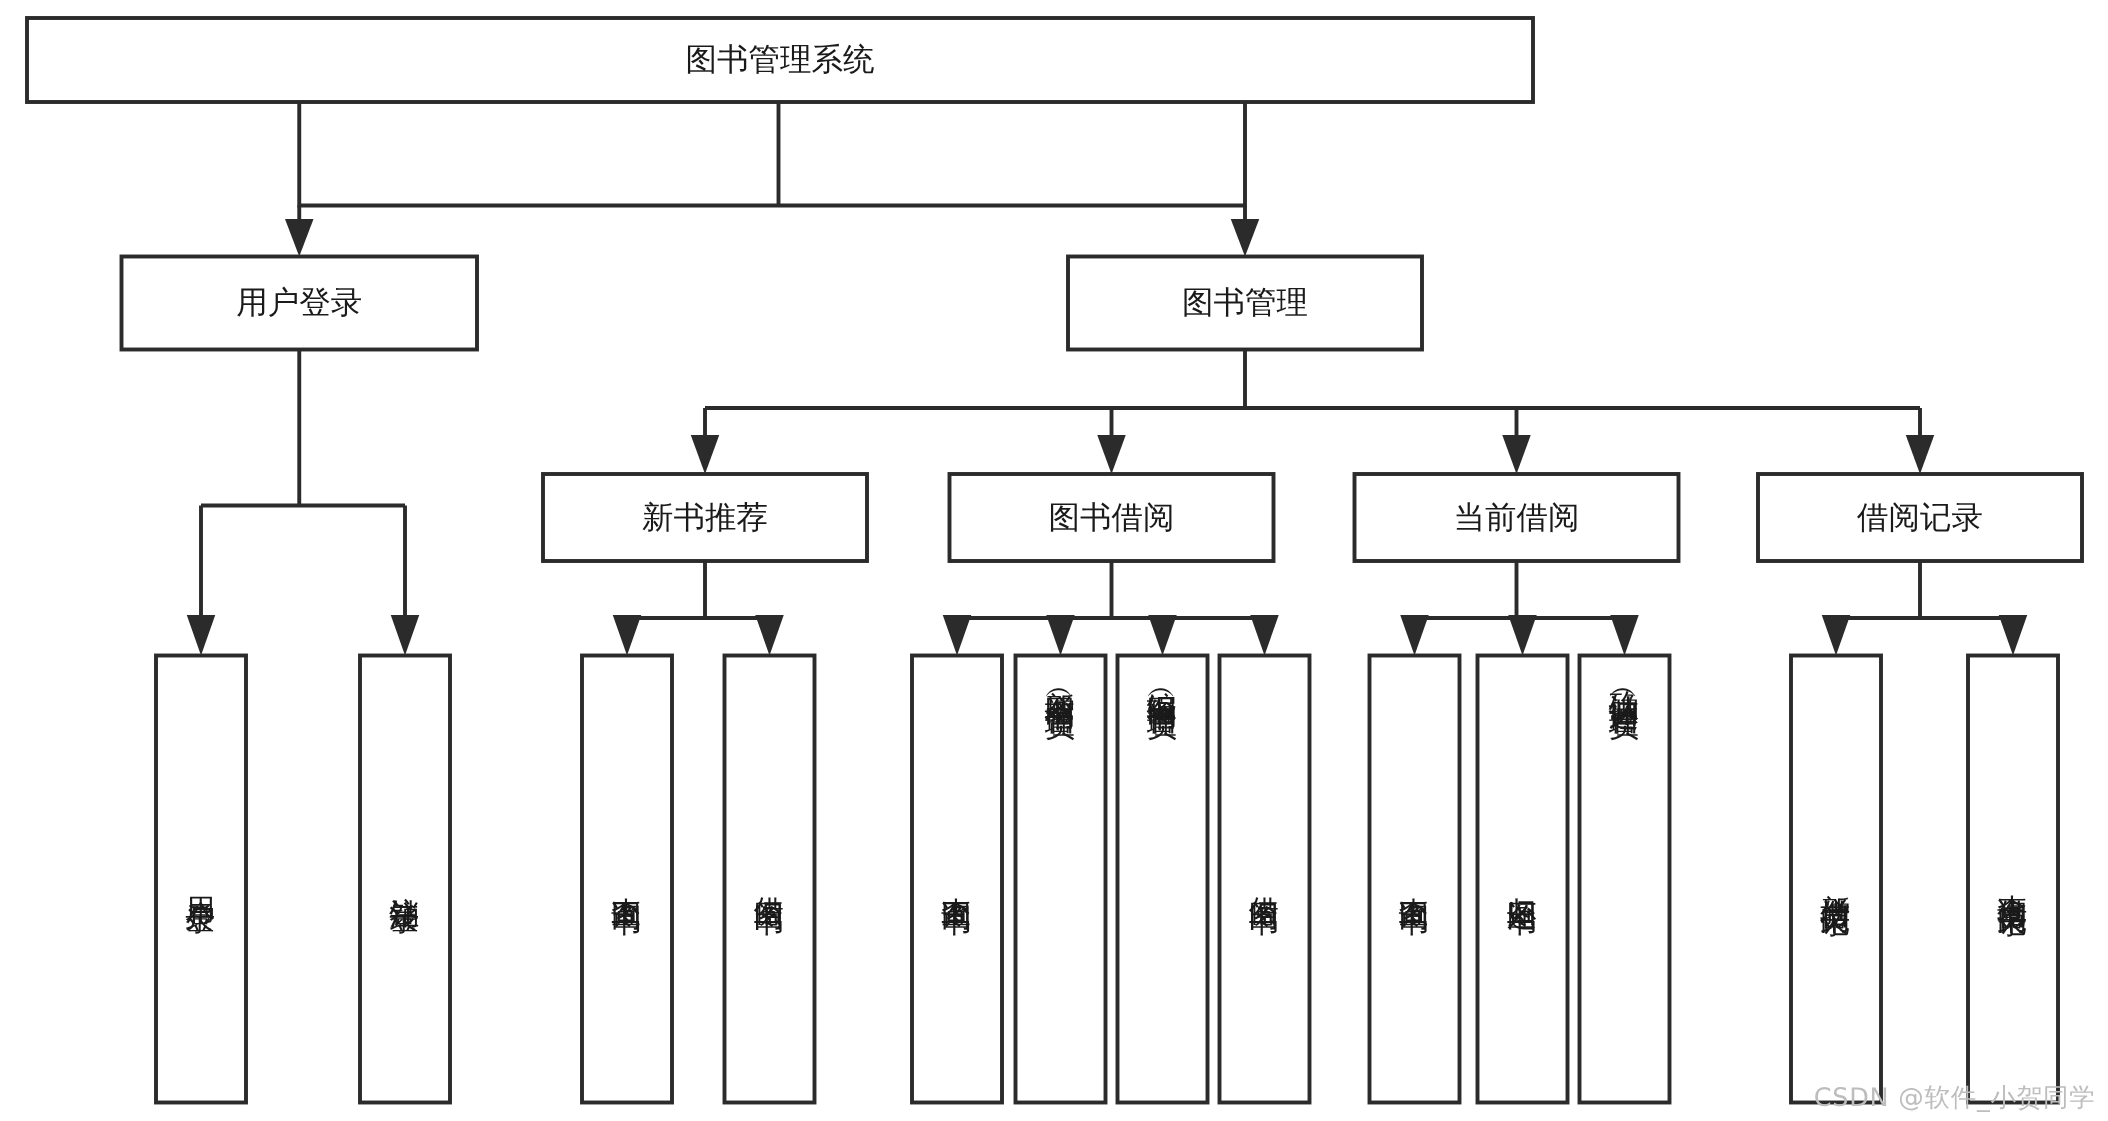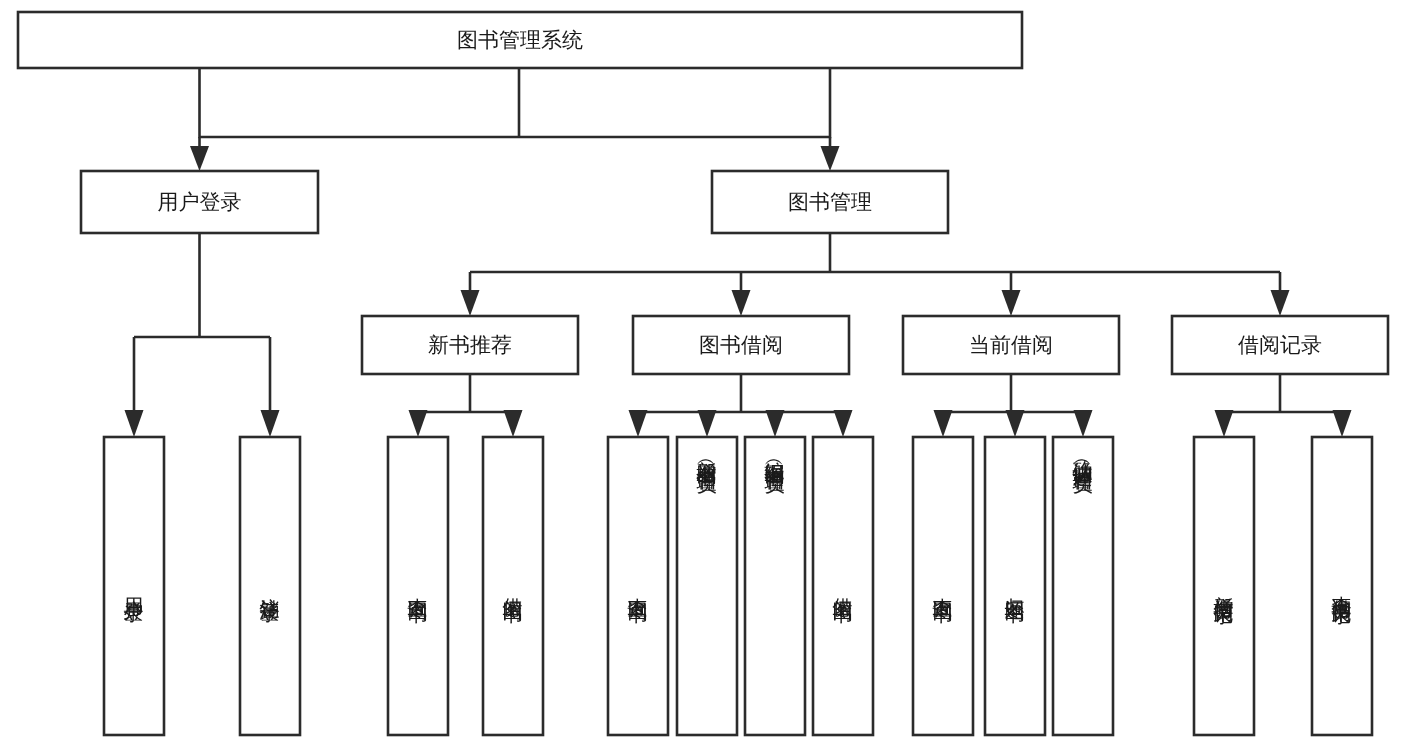--- a/index.html
+++ b/index.html
@@ -226,14 +226,15 @@
         <span class="leaf-label">确认归还（管理员）</span>
       </div>
       <div class="leaf-label-wrap" style="left: 1194px; top: 437px; width: 60px; height: 298px;">
         <span class="leaf-label">新增借阅记录</span>
       </div>
       <div class="leaf-label-wrap" style="left: 1312px; top: 437px; width: 60px; height: 298px;">
         <span class="leaf-label">查询借阅记录</span>
       </div>
     </div>
 
+  <div class="watermark">CSDN @软件_小贺同学</div>
 
 </div>
 
 </body></html>

